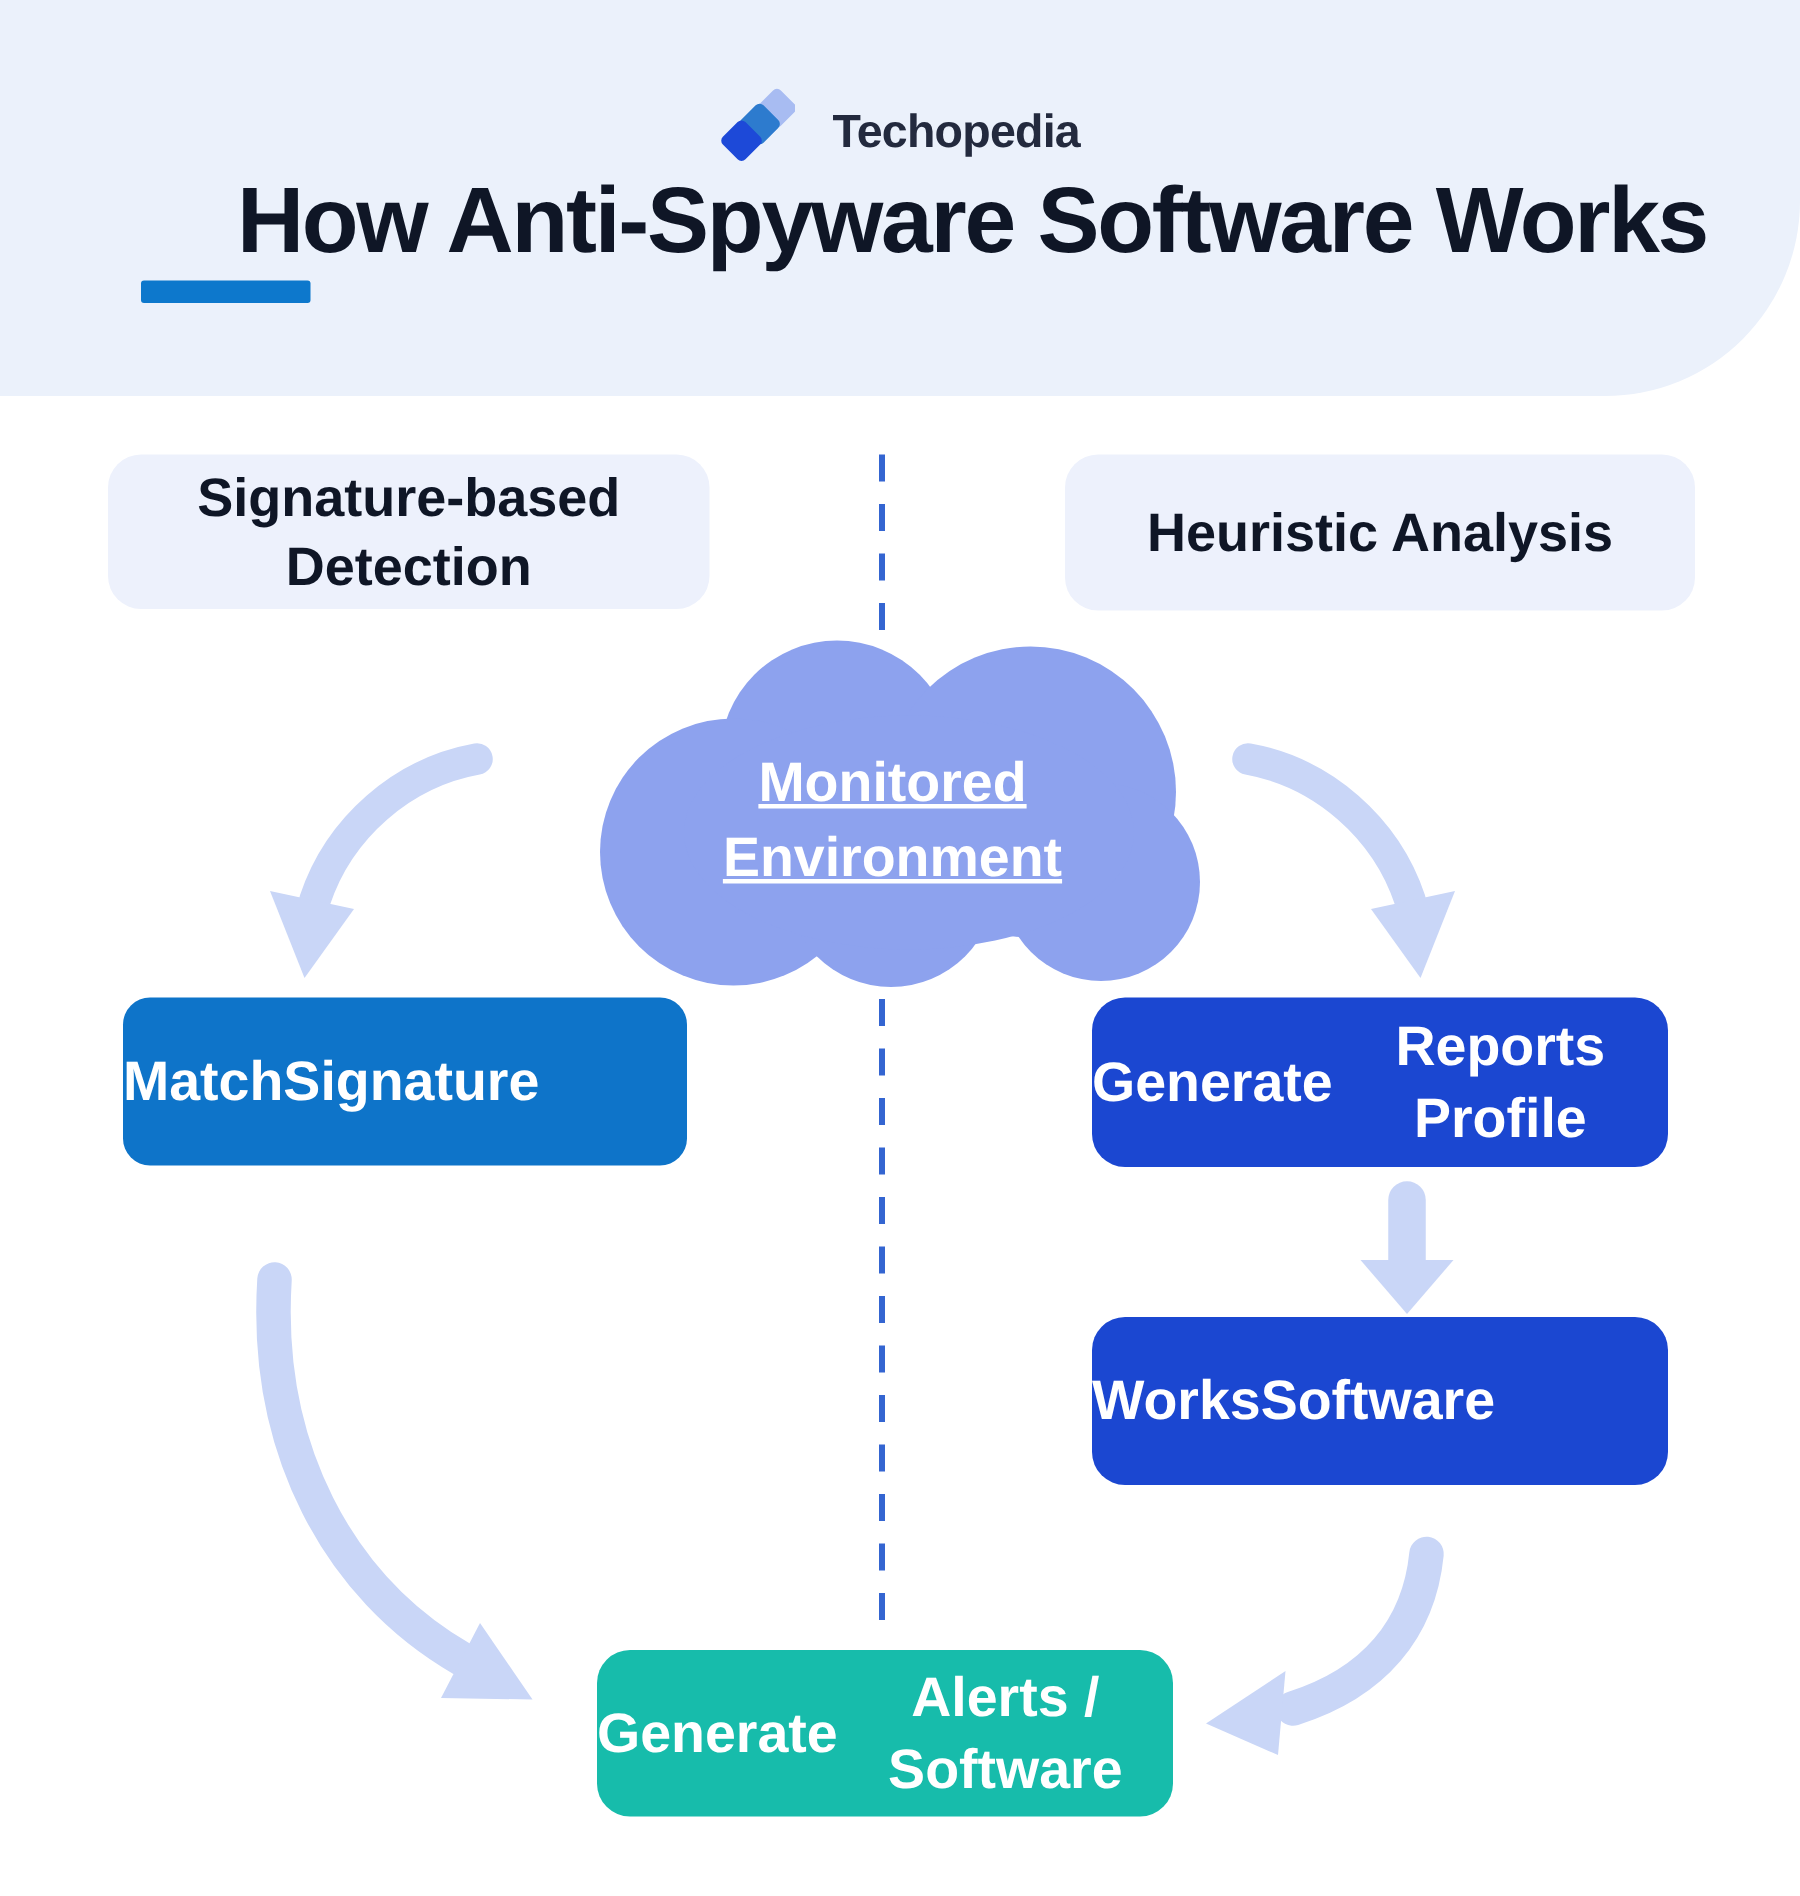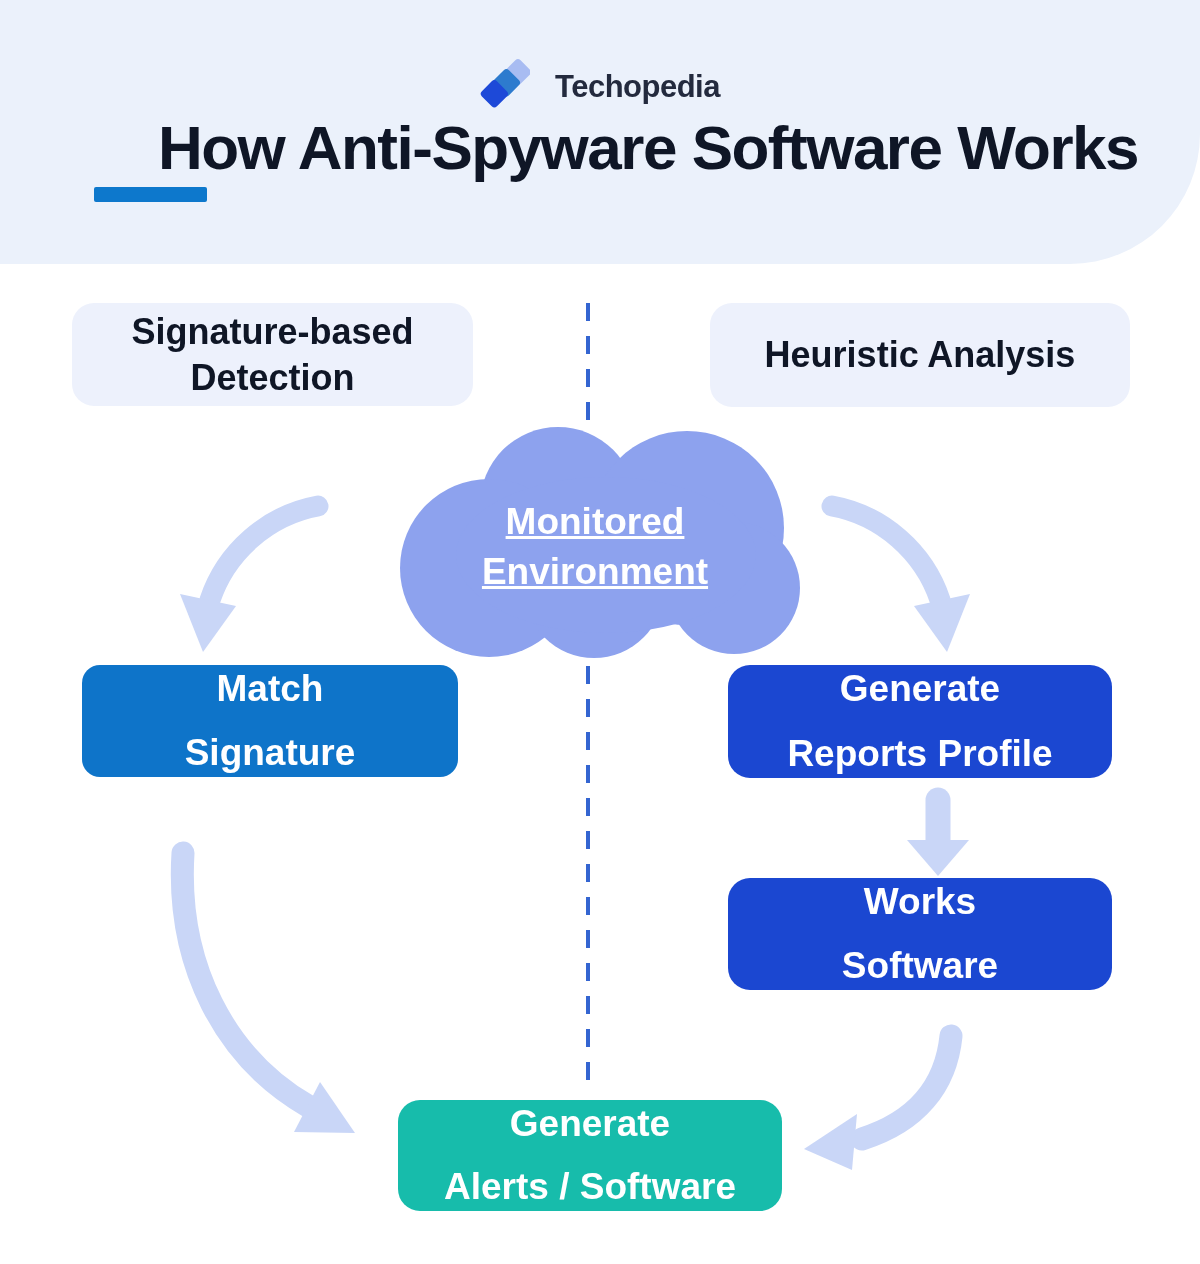--- a/index.html
+++ b/index.html
@@ -46,21 +46,21 @@
   .cloud-part{fill:var(--cloud-blue,#8da2ee);}
   .arrow-stroke{stroke:var(--arrow-light,#c9d6f7);fill:none;stroke-linecap:round;}
   .arrow-head{fill:var(--arrow-light,#c9d6f7);}
   
   .cloud-label{
     position:absolute;left:420px;top:497px;width:350px;text-align:center;
     color:#ffffff;font-size:37px;font-weight:bold;line-height:50px;text-decoration:underline;
   }
   
   .node{
-    position:absolute;display:flex;flex-direction:column;align-items:center;justify-content:space-between;
+    position:absolute;display:flex;flex-direction:row;align-items:center;justify-content:flex-start;
     color:#ffffff;font-size:37px;font-weight:bold;line-height:48px;text-align:center;
   }
   .node-match{left:82px;top:665px;width:376px;height:112px;background:var(--match-blue,#0e74c9);border-radius:18px;}
   .node-profile{left:728px;top:665px;width:384px;height:113px;background:var(--profile-blue,#1b47d1);border-radius:22px;}
   .node-anomalies{left:728px;top:878px;width:384px;height:112px;background:var(--profile-blue,#1b47d1);border-radius:22px;}
   .node-alerts{left:398px;top:1100px;width:384px;height:111px;background:var(--alerts-teal,#17bcab);border-radius:22px;}
   .node-line{display:block;}
 </style>
 </head>
 <body>

